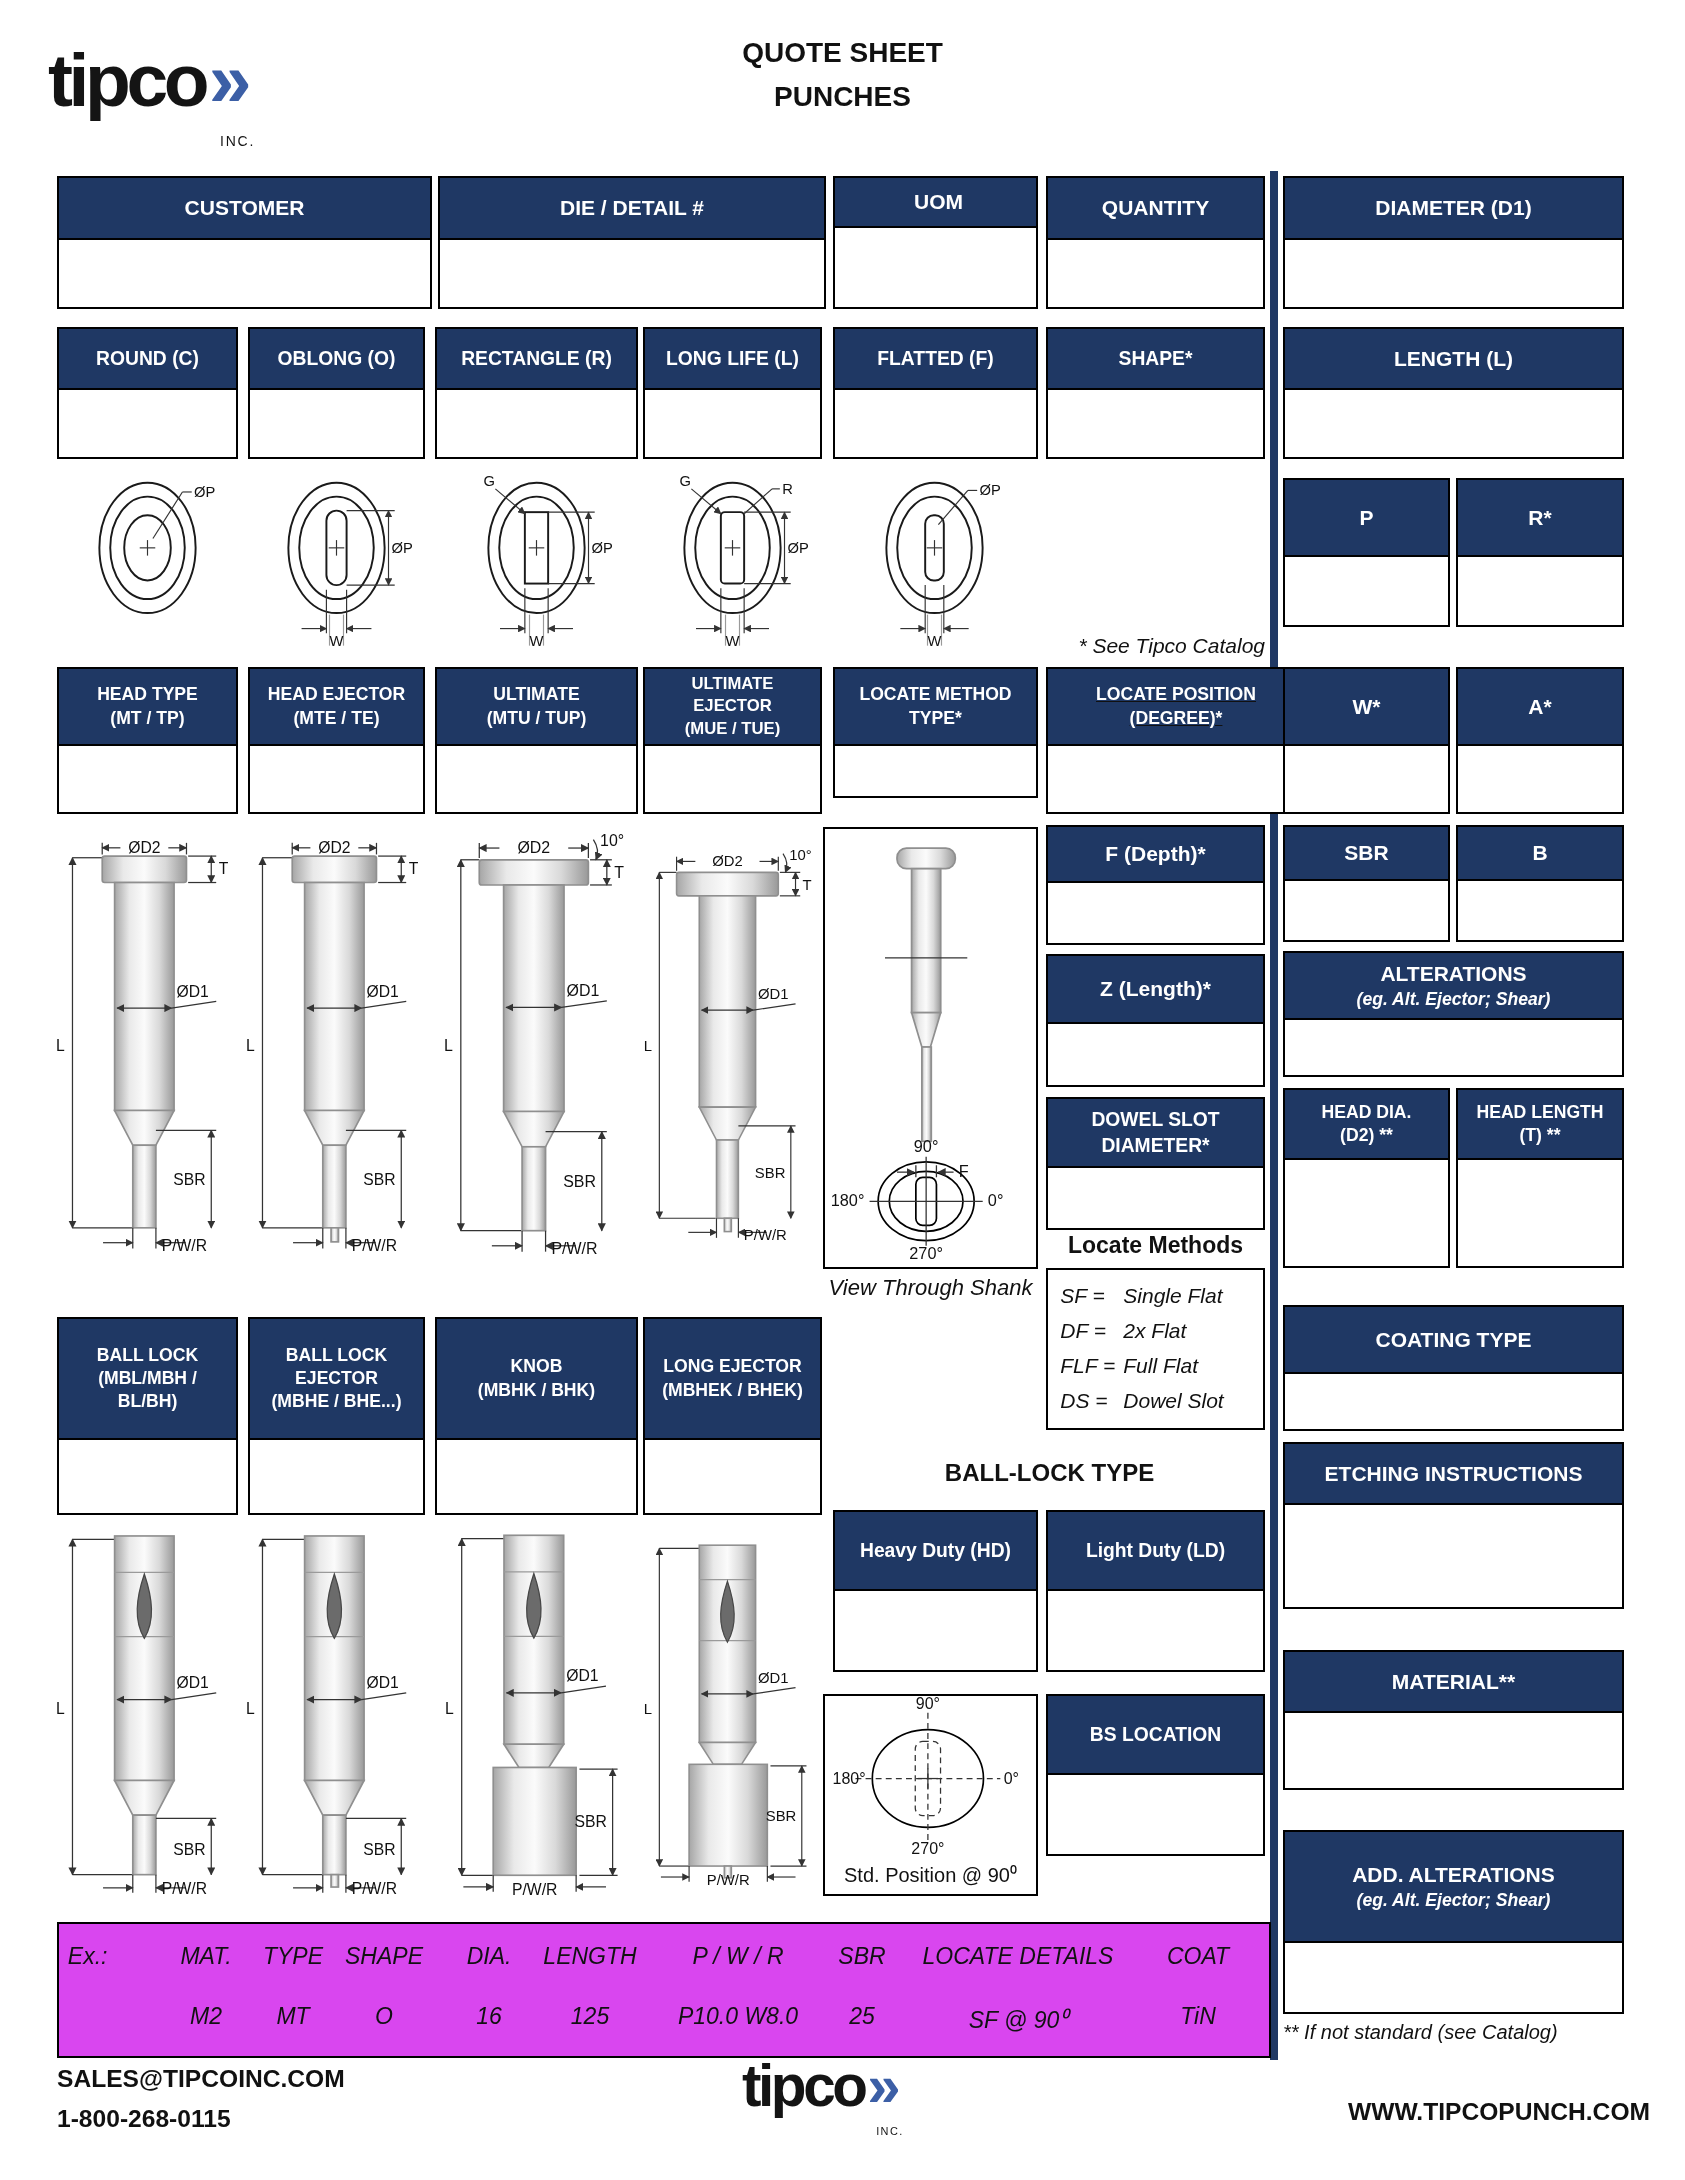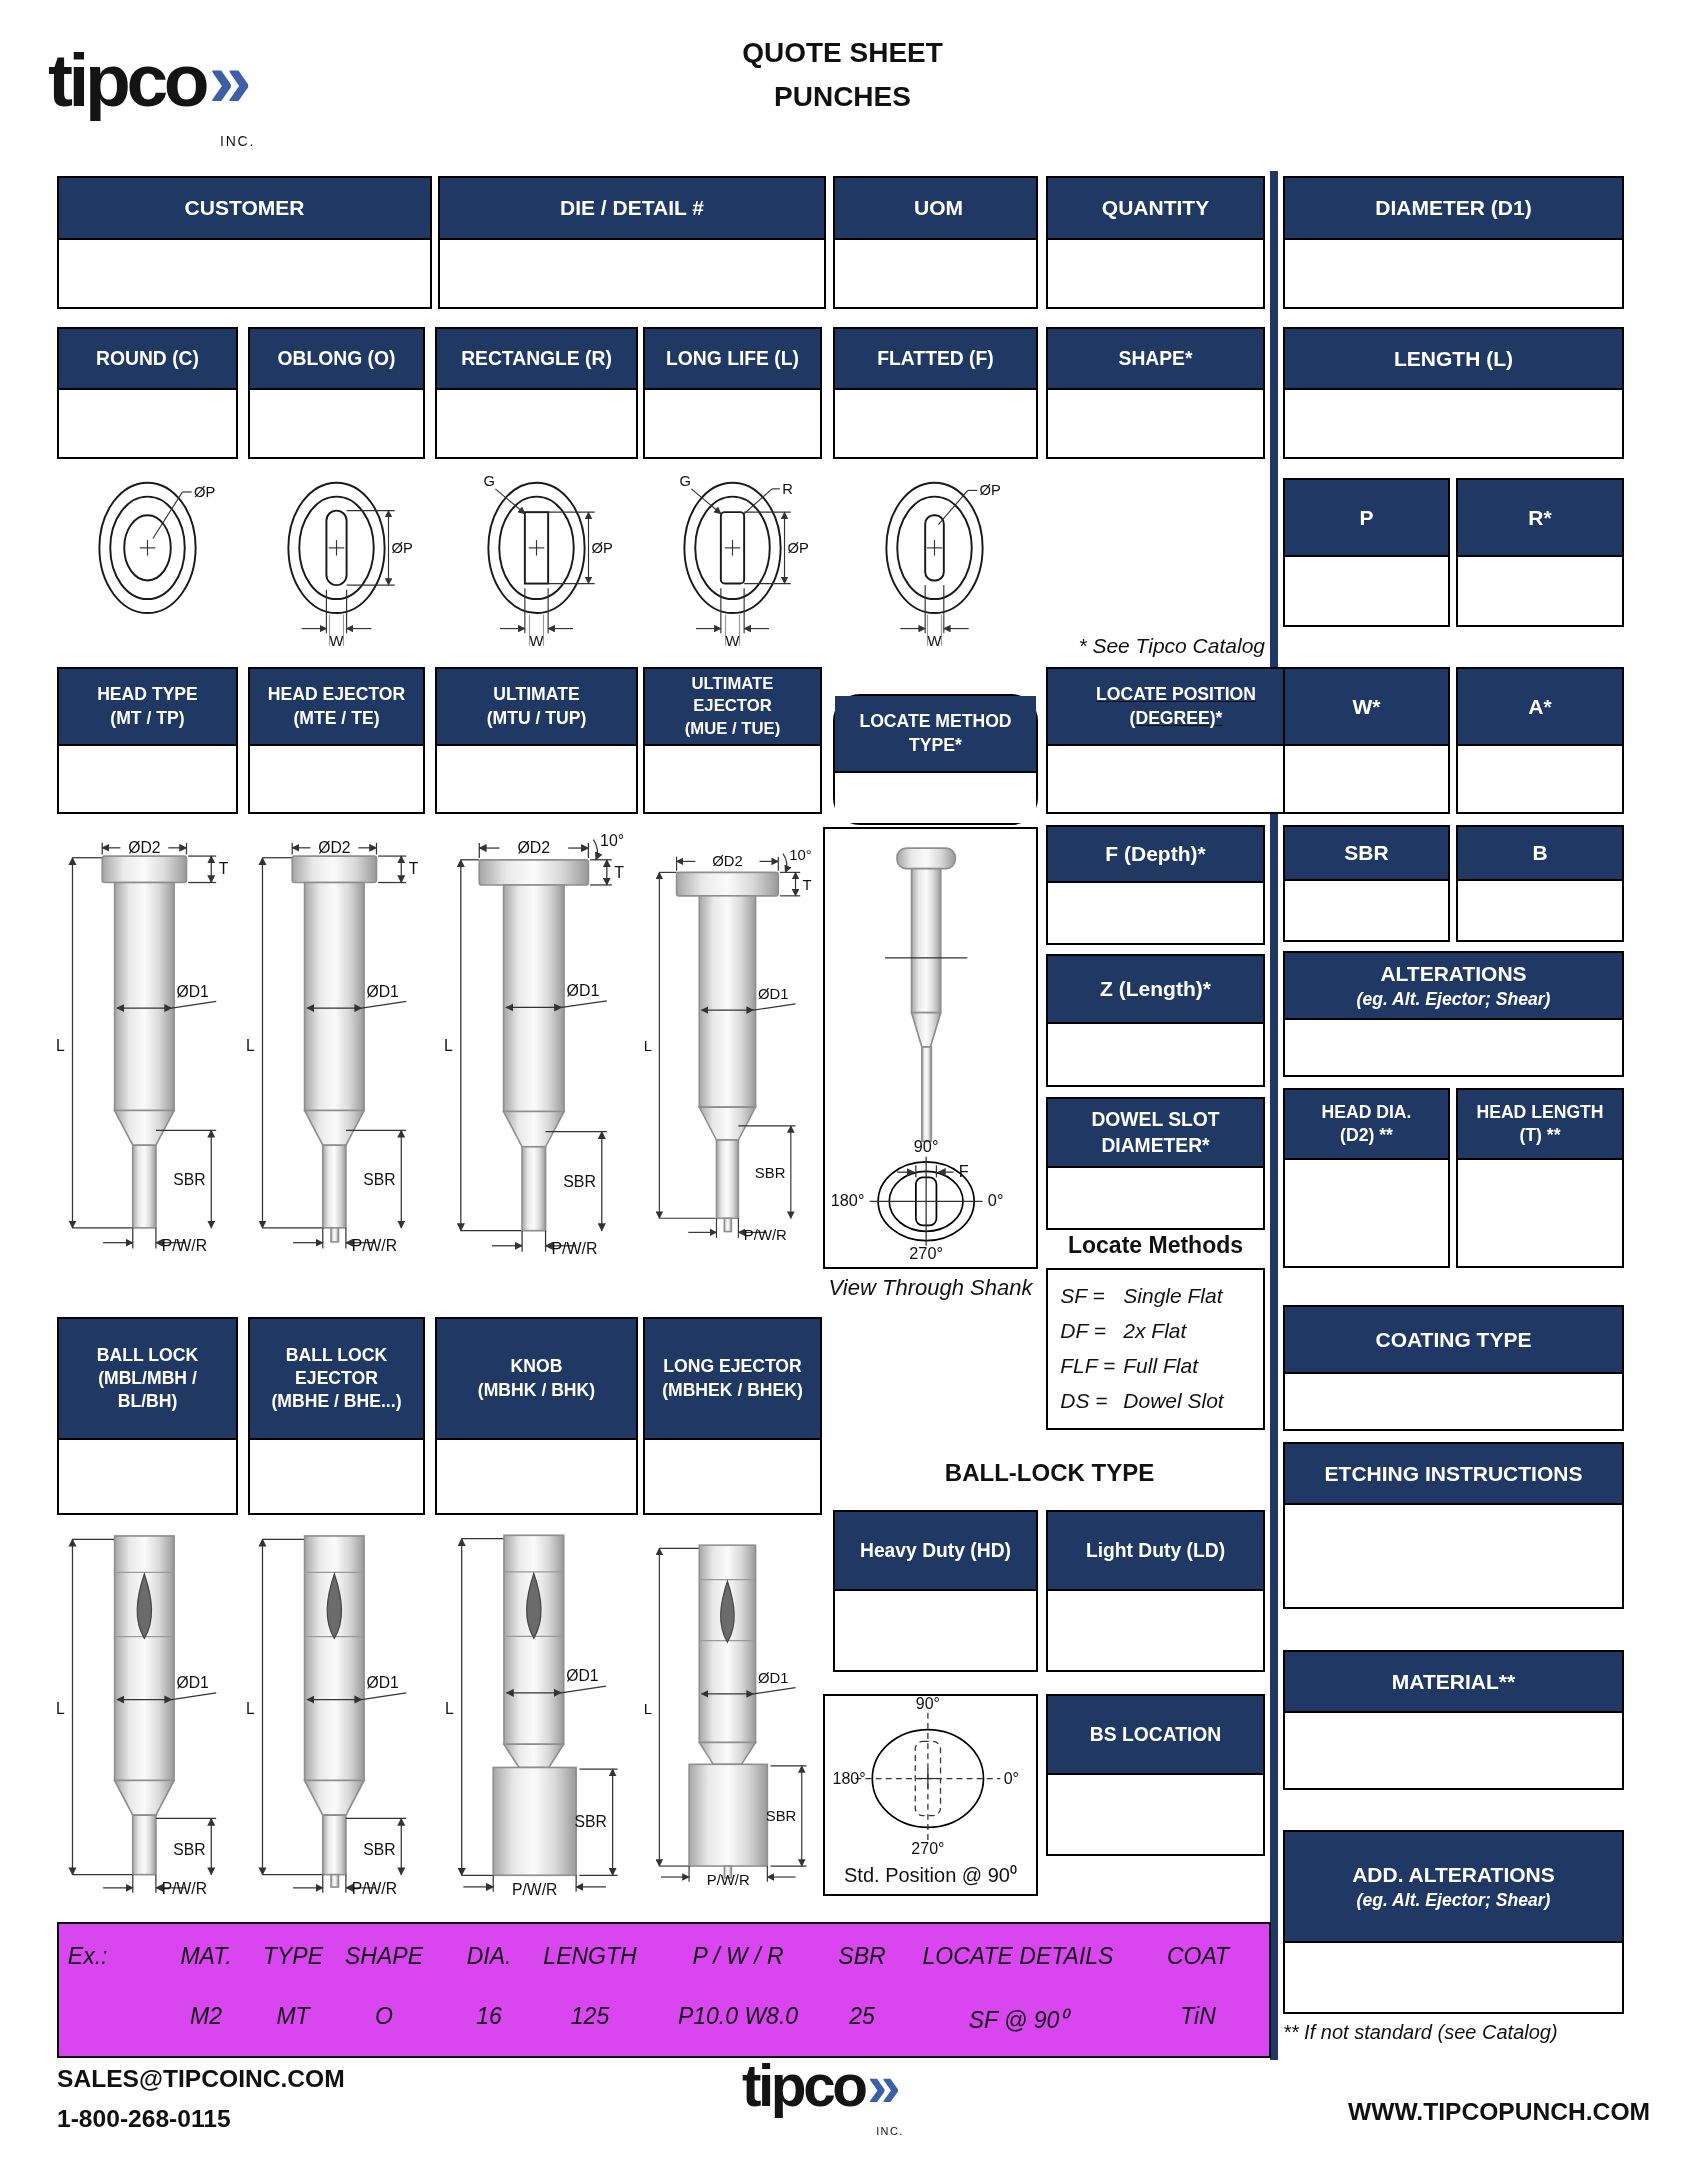--- a/index.html
+++ b/index.html
@@ -67,21 +67,21 @@
 
 <div class="cell" style="left:57px;top:176px;width:375px;height:133px;">
   <div class="ch fs24" style="height:62px;">CUSTOMER</div>
   <div class="cf"></div>
 </div>
 <div class="cell" style="left:438px;top:176px;width:388px;height:133px;">
   <div class="ch fs24" style="height:62px;">DIE / DETAIL #</div>
   <div class="cf"></div>
 </div>
 <div class="cell" style="left:833px;top:176px;width:205px;height:133px;">
-  <div class="ch fs24" style="height:62px;padding-left:6px;">UOM</div>
+  <div class="ch fs24" style="height:50px;padding-left:6px;">UOM</div>
   <div class="cf"></div>
 </div>
 <div class="cell" style="left:1046px;top:176px;width:219px;height:133px;">
   <div class="ch fs24" style="height:62px;">QUANTITY</div>
   <div class="cf"></div>
 </div>
 <div class="cell" style="left:1283px;top:176px;width:341px;height:133px;">
   <div class="ch fs24" style="height:62px;">DIAMETER (D1)</div>
   <div class="cf"></div>
 </div>
@@ -228,21 +228,21 @@
   <div class="cf"></div>
 </div>
 <div class="cell" style="left:643px;top:667px;width:179px;height:147px;">
   <div class="ch fs19" style="height:77px;">
     <span>ULTIMATE</span>
       <span>EJECTOR</span>
       <span>(MUE / TUE)</span>
   </div>
   <div class="cf"></div>
 </div>
-<div class="cell" style="left:833px;top:694px;width:205px;height:131px;border-radius:27px;">
+<div class="cell" style="left:833px;top:667px;width:205px;height:131px;">
   <div class="ch fs20" style="height:77px;">
     <span>LOCATE METHOD</span>
       <span>TYPE*</span>
   </div>
   <div class="cf"></div>
 </div>
 <div class="cell" style="left:1046px;top:667px;width:260px;height:147px;text-decoration:underline;">
   <div class="ch fs20" style="height:77px;">
     <span>LOCATE POSITION</span>
       <span>(DEGREE)*</span>

